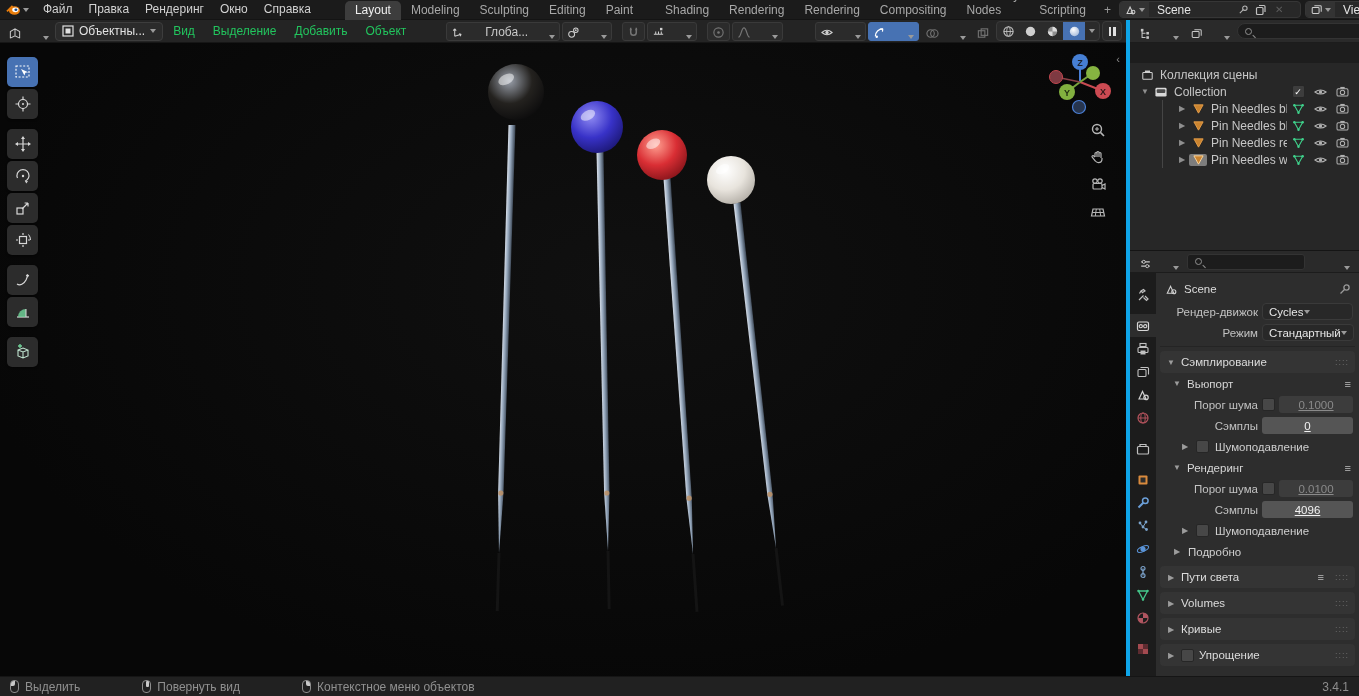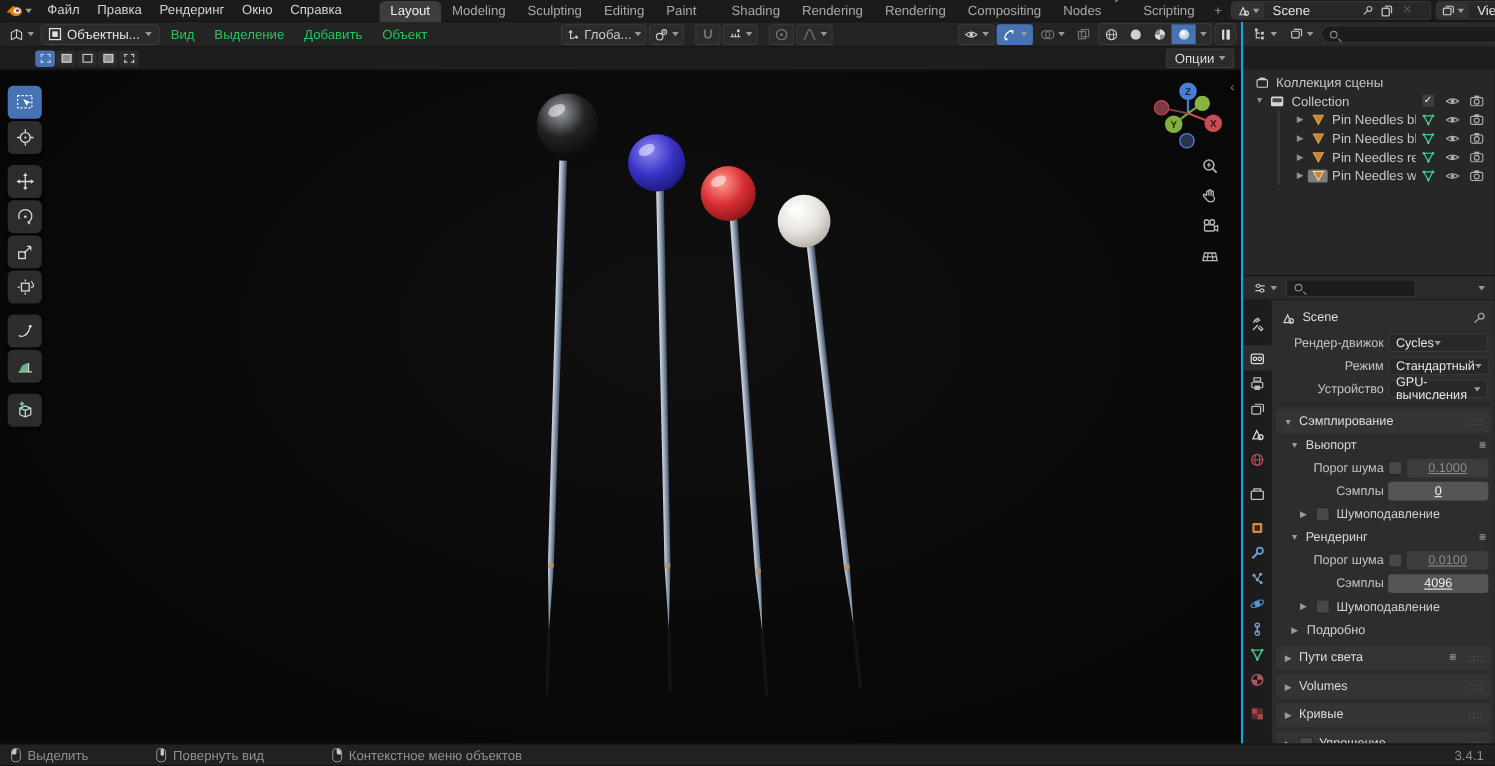--- a/index.html
+++ b/index.html
@@ -21,26 +21,26 @@
   .widget .wname{padding:0 8px;color:#e4e4e4;min-width:86px;}
   .widget .wbtn{padding:0 3px;display:flex;align-items:center;height:100%;}
   .widget .wx{color:#5c5c5c;font-size:10px;padding:0 5px;}
   .scene-w{width:182px;}
   .layer-w{width:148px;}
 
   .car{width:0;height:0;border-left:3px solid transparent;border-right:3px solid transparent;border-top:4px solid #9a9a9a;display:inline-block;}
 
   
   .mainrow{flex:1;display:flex;min-height:0;}
-  .vcol{width:1130px;display:flex;flex-direction:column;border-right:2px solid #0ea5e9;}
+  .vcol{width:1130px;display:flex;flex-direction:column;border-right:4px solid #0ea5e9;}
   .rcol{flex:1;display:flex;flex-direction:column;min-width:0;}
 
   
   .vheader{height:23px;background:#242424;display:flex;align-items:center;gap:2px;padding:0 4px;border-bottom:1px solid #161616;}
-  .hbtn{display:flex;align-items:center;gap:3px;padding:1px 4px;border-radius:3px;height:19px;cursor:pointer;}
+  .hbtn{display:flex;align-items:flex-end;gap:21px;padding:1px 4px;border-radius:3px;height:19px;cursor:pointer;}
   .hbtn.grp{background:#2b2b2b;border:1px solid #3a3a3a;}
   .hbtn.blue{background:#4772b3;border:1px solid #4772b3;}
   .hbtn.dim svg{opacity:.45;}
   .mode-dd{display:flex;align-items:center;gap:5px;background:#2b2b2b;border:1px solid #3d3d3d;border-radius:4px;height:19px;padding:0 6px;color:#e2e2e2;cursor:pointer;}
   .vmenu{padding:0 8px;color:#22c55e;line-height:21px;cursor:pointer;}
   .sp{flex:1;}
   .shadegrp{display:flex;align-items:center;background:#2b2b2b;border:1px solid #3a3a3a;border-radius:4px;height:20px;overflow:hidden;}
   .shbtn{width:22px;height:100%;display:flex;align-items:center;justify-content:center;cursor:pointer;}
   .shbtn.on{background:#4772b3;}
   .pausebtn{width:20px;height:20px;background:#2b2b2b;border:1px solid #3a3a3a;border-radius:4px;display:flex;align-items:center;justify-content:center;gap:2px;cursor:pointer;}
@@ -318,44 +318,20 @@
           <div class="shbtn" style="width:14px">
             <span class="car"></span>
           </div>
         </div>
         <div class="pausebtn">
             <i></i>
             <i></i>
           </div>
       </div>
 
-      <div class="tsettings">
-        <div class="selmode">
-          <div class="smbtn on">
-              <b></b>
-            </div>
-          <div class="smbtn">
-              <b style="border-style:solid;background:#8f8f8f"></b>
-            </div>
-          <div class="smbtn">
-              <b style="border-style:solid"></b>
-            </div>
-          <div class="smbtn">
-              <b style="border-style:solid;background:#8f8f8f"></b>
-            </div>
-          <div class="smbtn">
-              <b></b>
-            </div>
-        </div>
-        <div class="sp"></div>
-        <div class="optbtn">
-          <span>Опции</span>
-          <span class="car"></span>
-        </div>
-      </div>
 
       <div class="viewport">
         <svg id="scene-svg" class="scene" width="1130" height="612" viewBox="0 0 1130 612">
             <defs>
               <linearGradient id="ng0" gradientUnits="userSpaceOnUse" x1="508.50161338064305" y1="81.89374059333728" x2="515.4983866193569" y2="82.10625940666272">
                 <stop offset="0%" stop-color="#dbe2ec"></stop>
                 <stop offset="45%" stop-color="#93a5ba"></stop>
                 <stop offset="100%" stop-color="#3a4553"></stop>
               </linearGradient>
               <radialGradient id="bg0" cx="0.38" cy="0.30" r="0.85">
@@ -866,27 +842,20 @@
                 <span class="car"></span>
             </div>
           </div>
           <div class="prow">
             <label>Режим</label>
             <div class="dd">
               <span>Стандартный</span>
                 <span class="car"></span>
             </div>
           </div>
-          <div class="prow">
-            <label>Устройство</label>
-            <div class="dd">
-              <span>GPU-вычисления</span>
-                <span class="car"></span>
-            </div>
-          </div>
 
           <div class="phr"></div>
 
           <div class="psec">
             <span class="chev">▼</span>
             <span>Сэмплирование</span>
             <span class="dots">::::</span>
           </div>
 
           <div class="psubhead">

